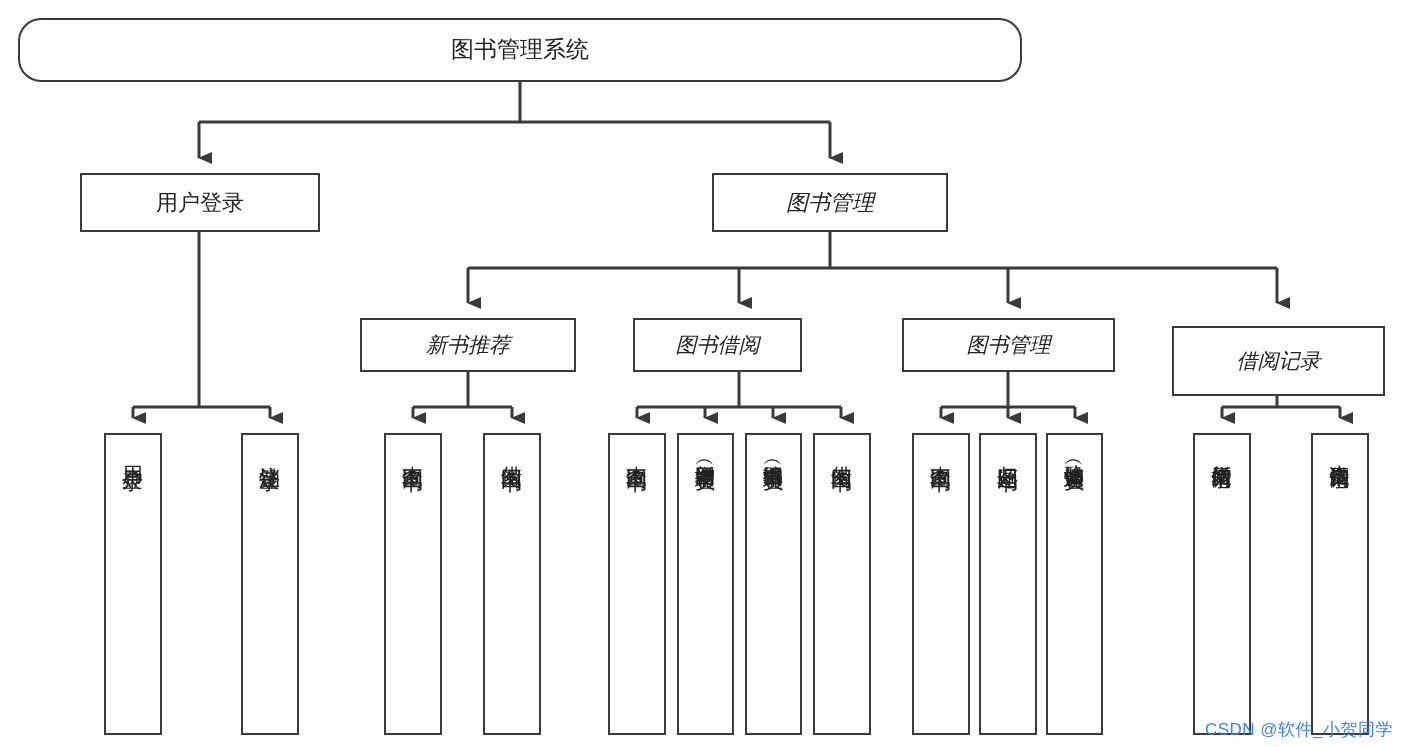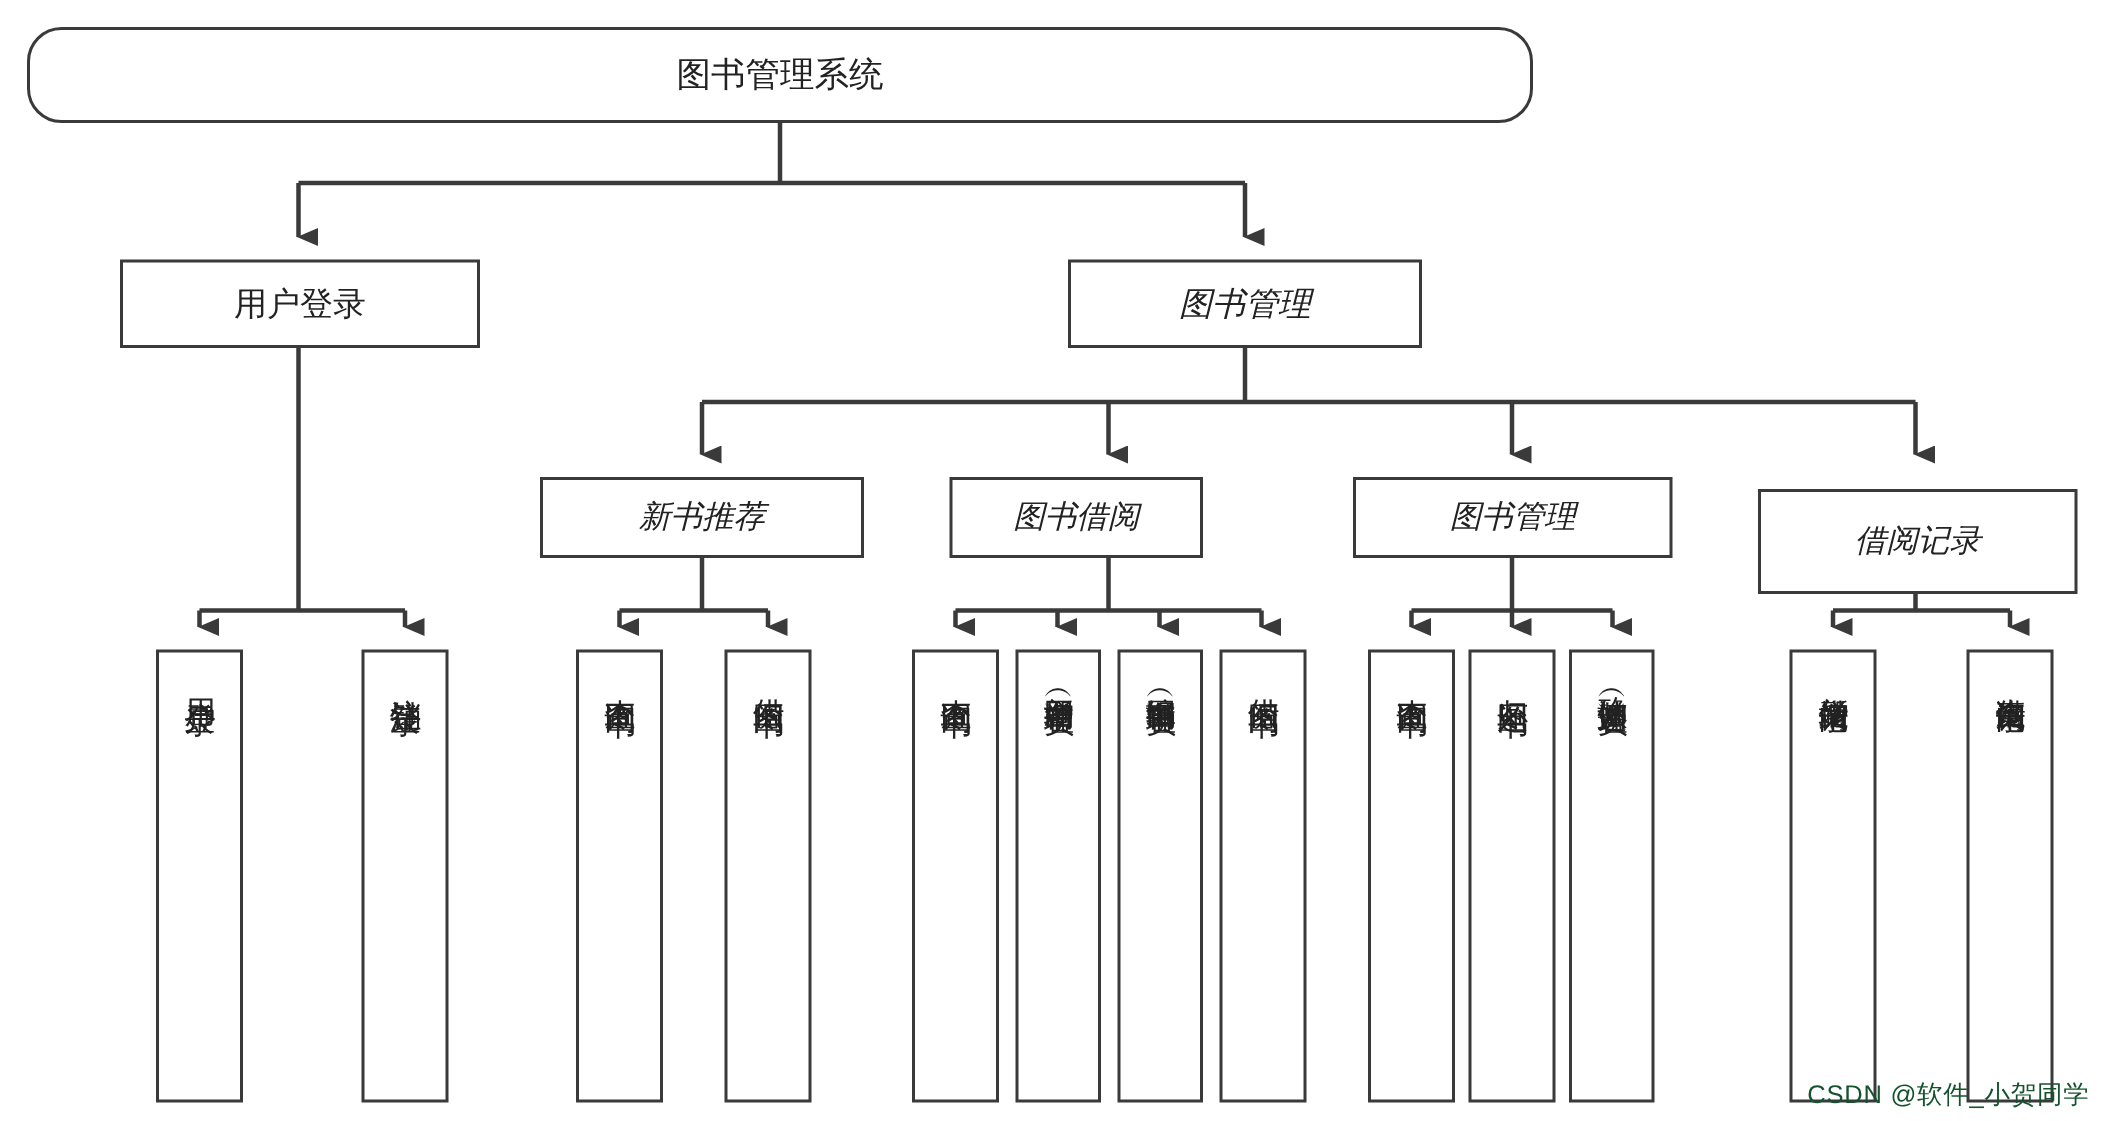--- a/index.html
+++ b/index.html
@@ -56,21 +56,21 @@
     white-space:pre;
   }
   .leaf.tall .lbl{font-size:20px;letter-spacing:1px;}
 
   
   .watermark{
     position:absolute;
     right:12px;
     bottom:6px;
     font-size:17px;
-    color:#14532d;
+    color:#3b82f6;
     z-index:9;
     white-space:nowrap;
     letter-spacing:.5px;
   }
 </style>
 </head>
 <body>
 
 <div id="canvas">
 

